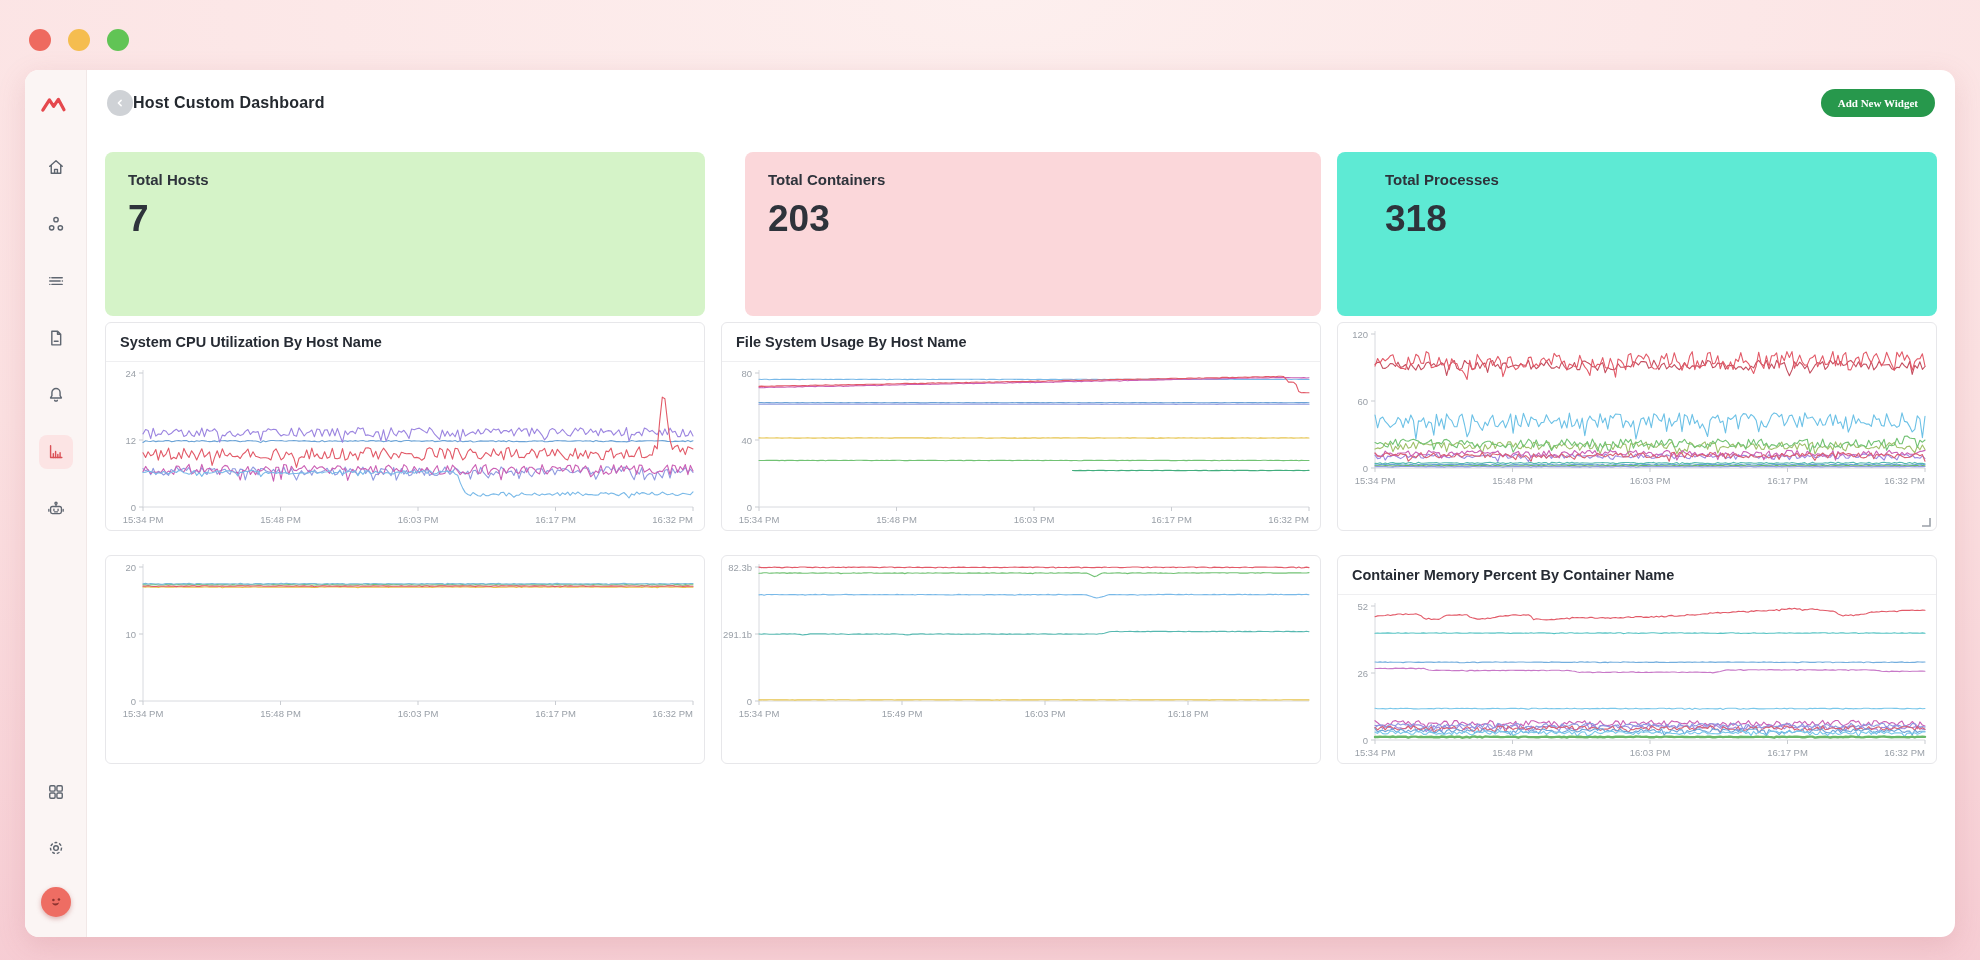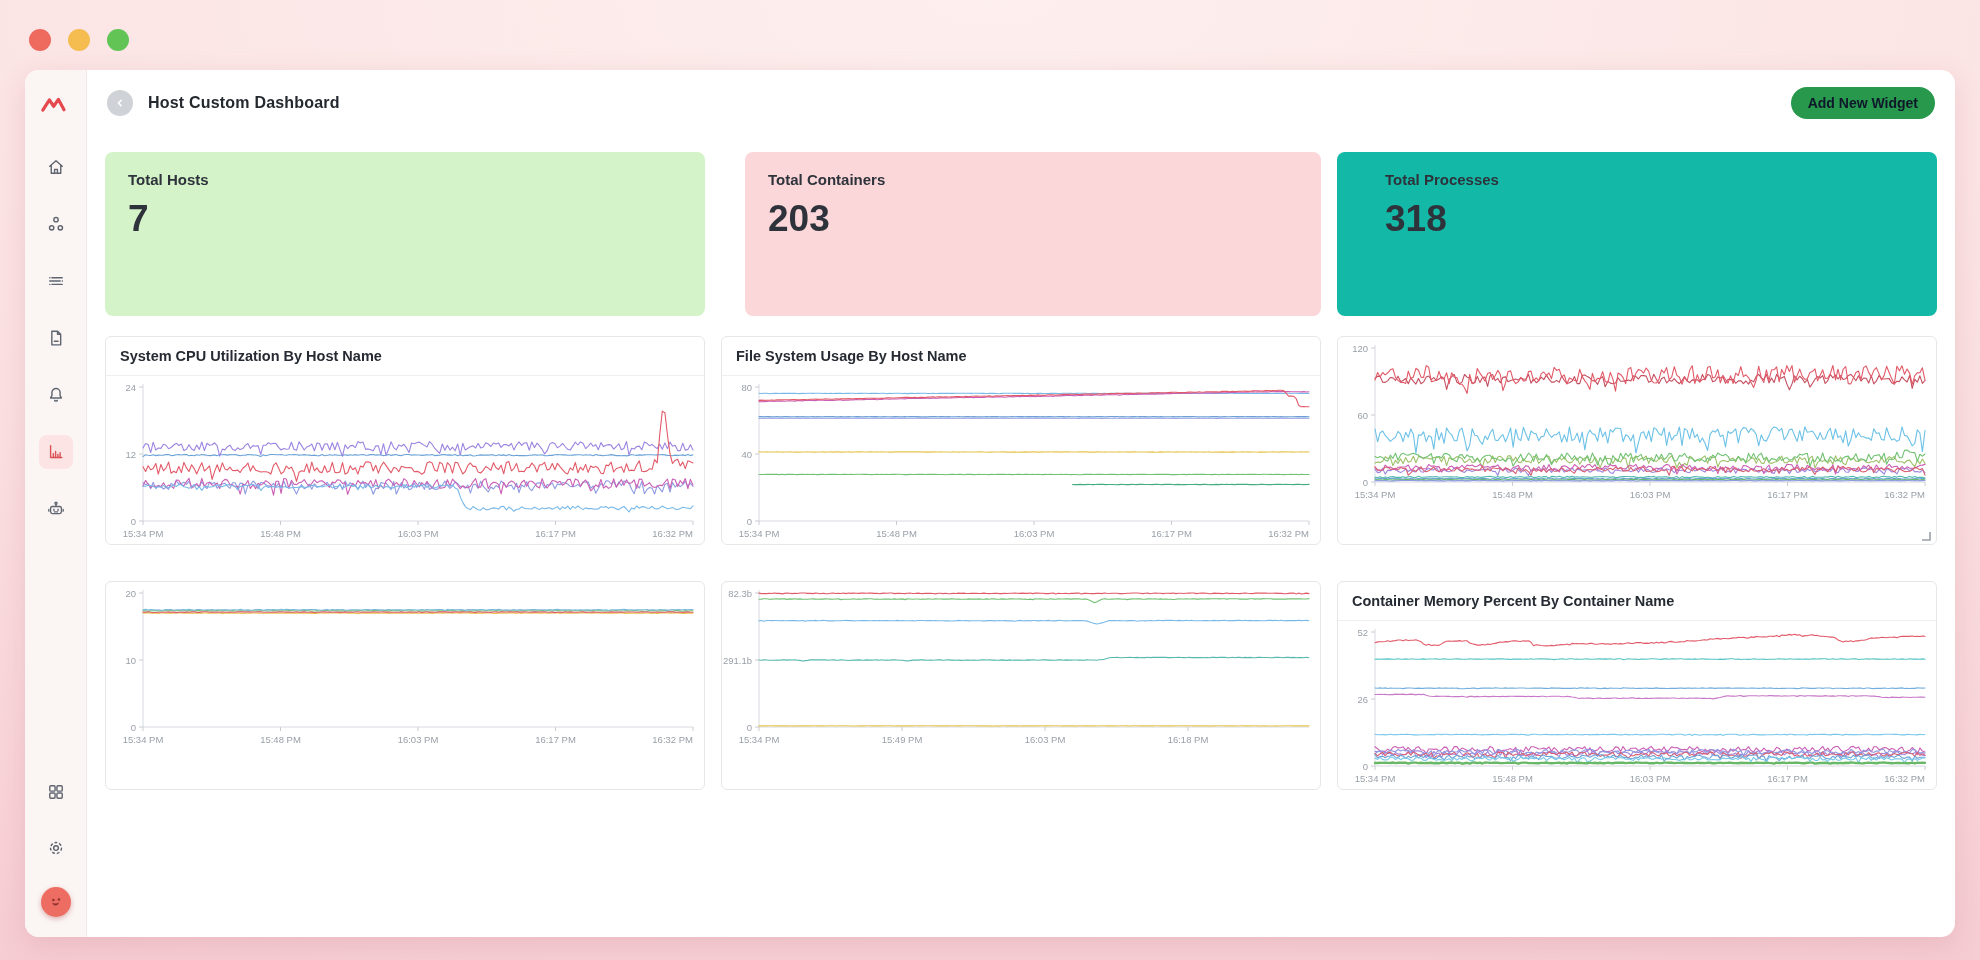--- a/index.html
+++ b/index.html
@@ -44,37 +44,37 @@
     box-shadow:0 2px 5px rgba(160,50,50,.35);
   }
 
   
   .main { flex:1; display:flex; flex-direction:column; min-width:0; }
   .header { height:66px; display:flex; align-items:center; padding:0 20px; flex-shrink:0; }
   .back-btn {
     width:26px; height:26px; border-radius:50%; background:#cfd2d6; border:none;
     display:flex; align-items:center; justify-content:center; cursor:pointer; flex-shrink:0;
   }
-  .page-title { margin-left:15px; font-size:16px; font-weight:bold; color:#24292f; letter-spacing:.2px; }
+  .page-title { font-size:16px; font-weight:bold; color:#24292f; letter-spacing:.2px; }
   .add-widget {
     margin-left:auto; border:none; cursor:pointer;
-    background:#27984c; color:#0f172a; font-family:Liberation Sans, sans-serif;
-    font-size:14px; font-weight:bold; padding:8px 17px; border-radius:16px;
+    background:#27984c; color:#ffffff; font-family:Liberation Serif, serif;
+    font-size:11px; font-weight:bold; padding:8px 17px; border-radius:16px;
   }
 
   .content { padding:16px 18px 0 18px; flex:1; }
 
   
   .cards { display:grid; grid-template-columns:repeat(3,1fr); gap:16px; }
   .card { border-radius:8px; padding:19px 23px; height:164px; }
   .card .clabel { font-size:15px; font-weight:bold; color:#2e333b; }
   .card .cvalue { font-size:37px; font-weight:bold; color:#2e333b; margin-top:10px; }
 
   
-  .charts { display:grid; grid-template-columns:repeat(3,1fr); gap:36px 16px; margin-top:20px; }
+  .charts { display:grid; grid-template-columns:repeat(3,1fr); gap:24px 16px; margin-top:6px; }
   .widget {
     background:#fff; border:1px solid #e7e7ea; border-radius:6px;
     position:relative; overflow:hidden;
   }
   .widget-head {
     height:39px; display:flex; align-items:center; padding:0 14px;
     border-bottom:1px solid #efeff1;
   }
   .widget-title { font-size:14.5px; font-weight:bold; color:#262b33; }
   .widget-actions { margin-left:auto; display:flex; align-items:center; gap:14px; }
@@ -196,21 +196,21 @@
 
       <div class="cards">
         <div class="card" style="background: rgb(213, 243, 200);">
           <div class="clabel">Total Hosts</div>
           <div class="cvalue">7</div>
         </div>
         <div class="card" style="background: rgb(251, 215, 218); margin-left: 24px;">
           <div class="clabel">Total Containers</div>
           <div class="cvalue">203</div>
         </div>
-        <div class="card" style="background: #14b8a6; padding-left: 48px;">
+        <div class="card" style="background: #5eead4; padding-left: 48px;">
           <div class="clabel">Total Processes</div>
           <div class="cvalue">318</div>
         </div>
       </div>
 
       <div class="charts">
 
         <div class="widget">
           <div class="widget-head">
             <span class="widget-title">System CPU Utilization By Host Name</span>

